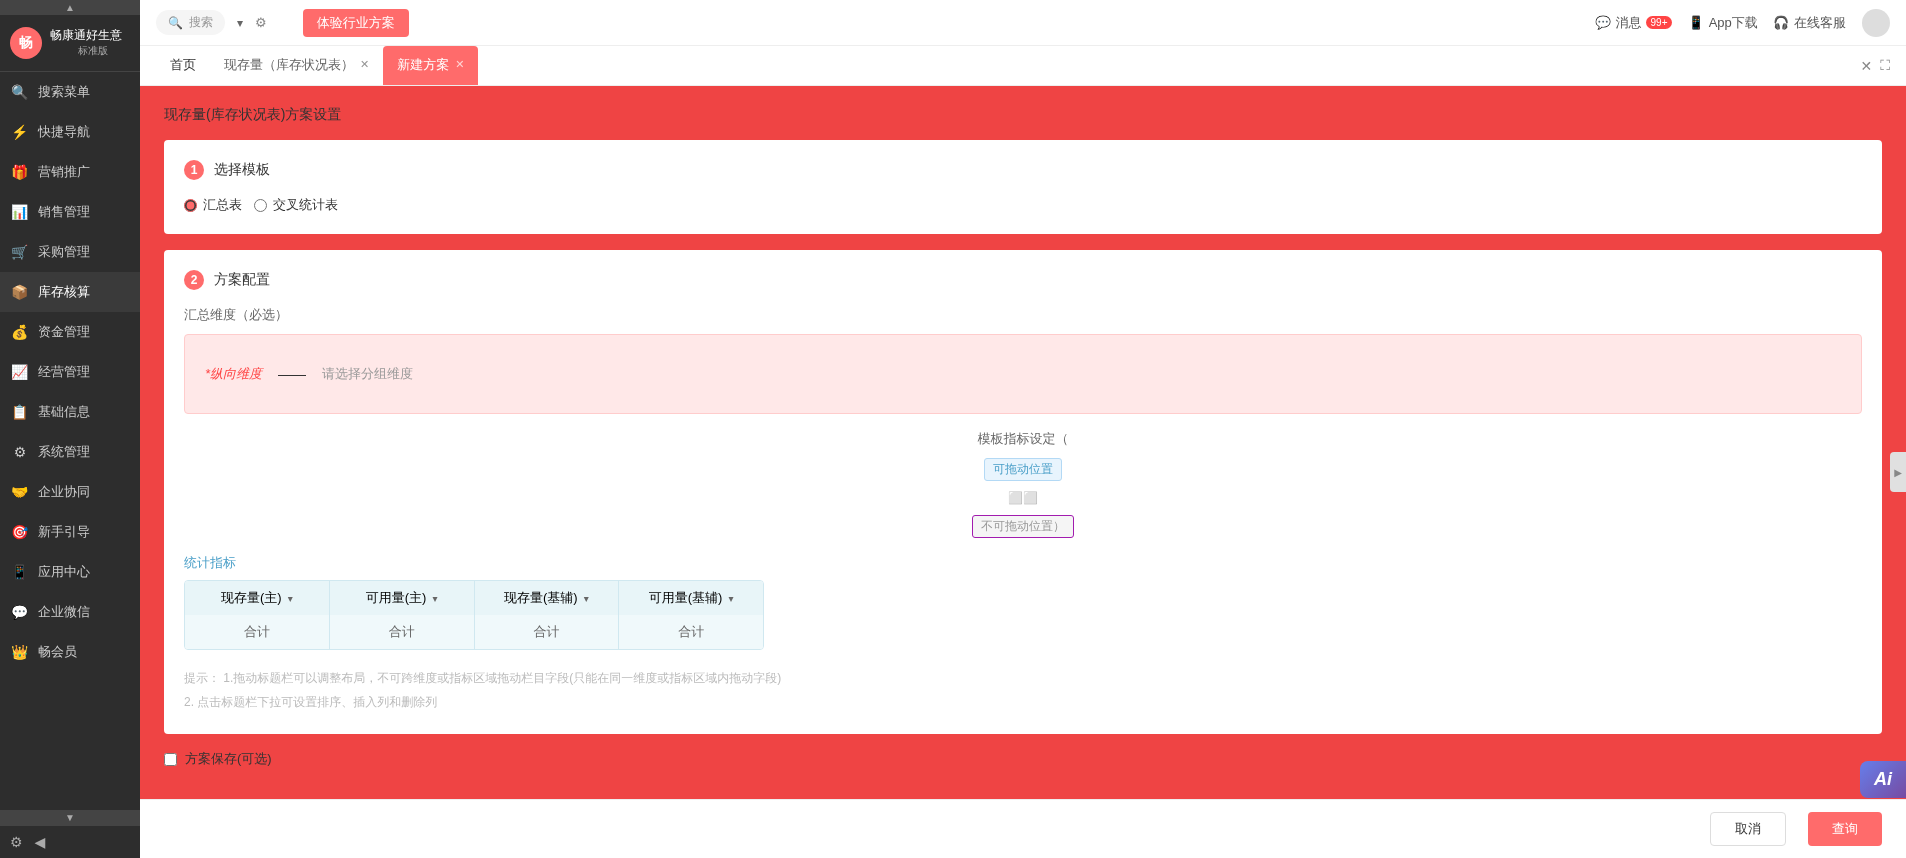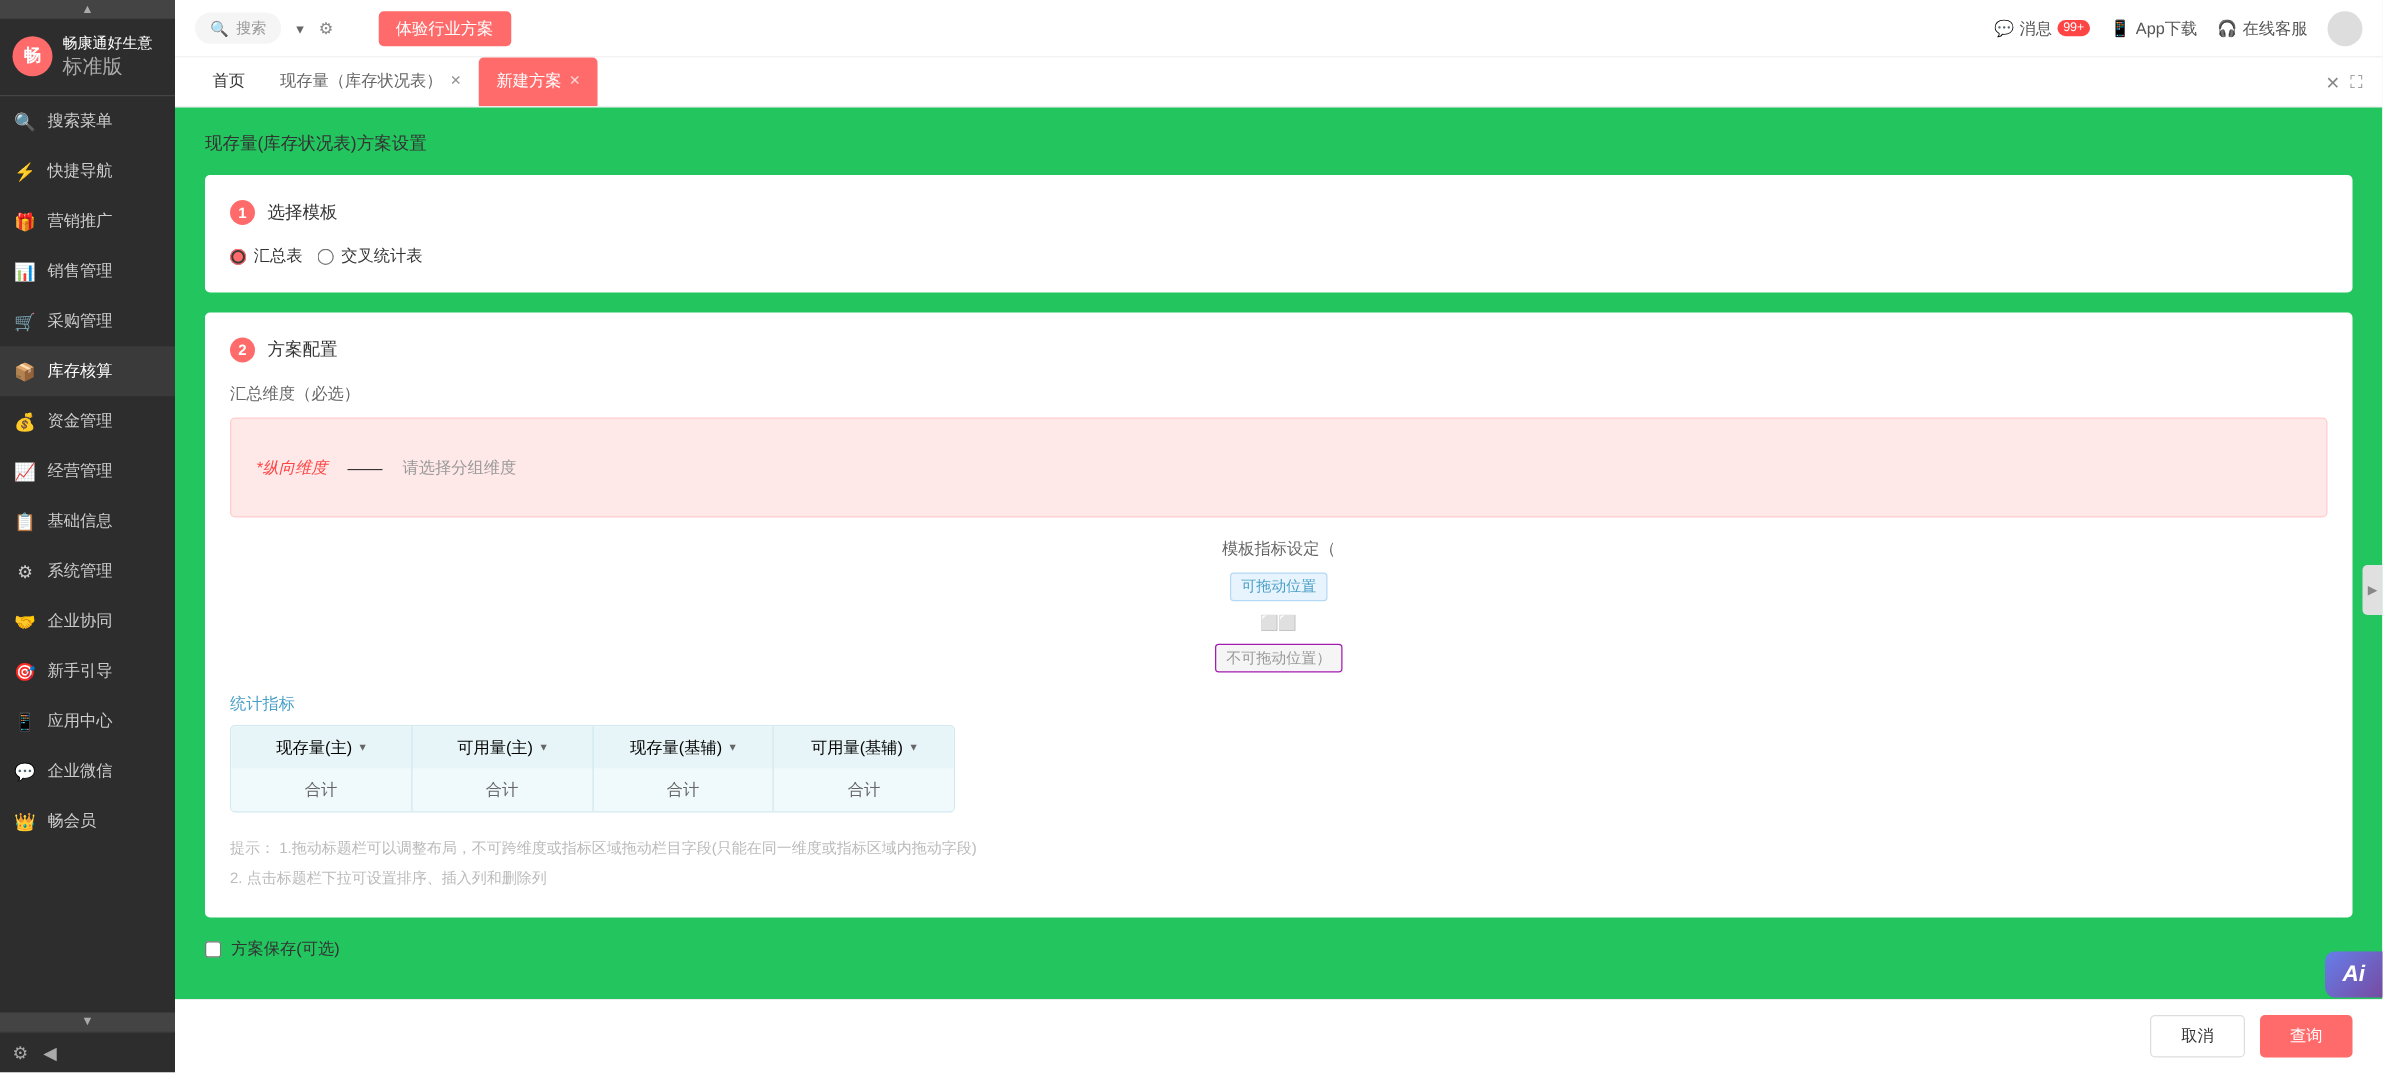--- a/index.html
+++ b/index.html
@@ -23,21 +23,21 @@
       border-bottom: 1px solid #444;
     }
     .sidebar-logo-icon {
       width: 32px; height: 32px;
       background: #ff6b6b;
       border-radius: 50%;
       display: flex; align-items: center; justify-content: center;
       color: white; font-size: 14px; font-weight: bold;
     }
     .sidebar-logo-text { font-size: 12px; color: #fff; line-height: 1.3; }
-    .sidebar-logo-sub { font-size: 16px; color: #aaa; }
+    .sidebar-logo-sub { font-size: 10px; color: #aaa; margin-left: 28px; }
 
     .sidebar-nav { flex: 1; overflow-y: auto; }
     .sidebar-nav::-webkit-scrollbar { width: 0; }
 
     .nav-item {
       padding: 10px 10px;
       display: flex;
       align-items: center;
       gap: 8px;
       color: #ccc;
@@ -153,21 +153,21 @@
     .tab-close {
       font-size: 11px; cursor: pointer;
       color: inherit; opacity: 0.7;
     }
 
     
     .content {
       flex: 1;
       overflow-y: auto;
       padding: 20px 24px;
-      background: #22c55e;
+      background: #ef4444;
       position: relative;
     }
 
     .page-title {
       font-size: 14px; color: #333; margin-bottom: 16px;
     }
 
     .section {
       background: #fff;
       border-radius: 4px;
@@ -298,21 +298,21 @@
     }
     .save-checkbox { cursor: pointer; }
 
     
     .footer-buttons {
       position: fixed;
       bottom: 0; right: 0;
       background: #fff;
       border-top: 1px solid #eee;
       padding: 12px 24px;
-      display: flex; gap: 12px; justify-content: flex-end;
+      display: flex; gap: 22px; justify-content: flex-end;
       width: calc(100% - 140px);
     }
     .btn-cancel {
       background: #fff; border: 1px solid #ddd;
       color: #333; padding: 7px 24px; border-radius: 4px;
       cursor: pointer; font-size: 13px;
     }
     .btn-query {
       background: #ff6b6b; border: none;
       color: #fff; padding: 7px 24px; border-radius: 4px;

